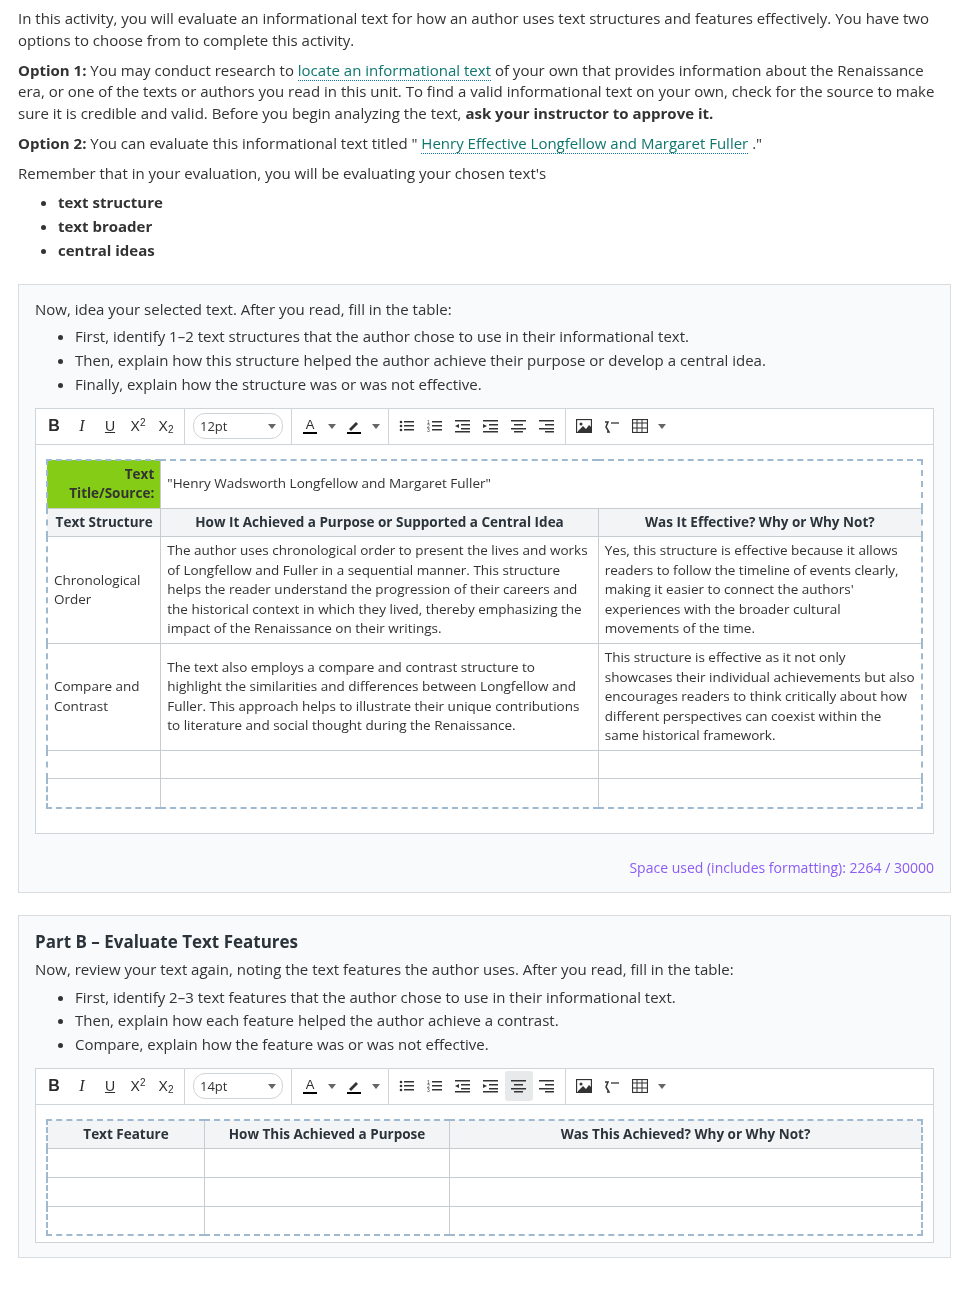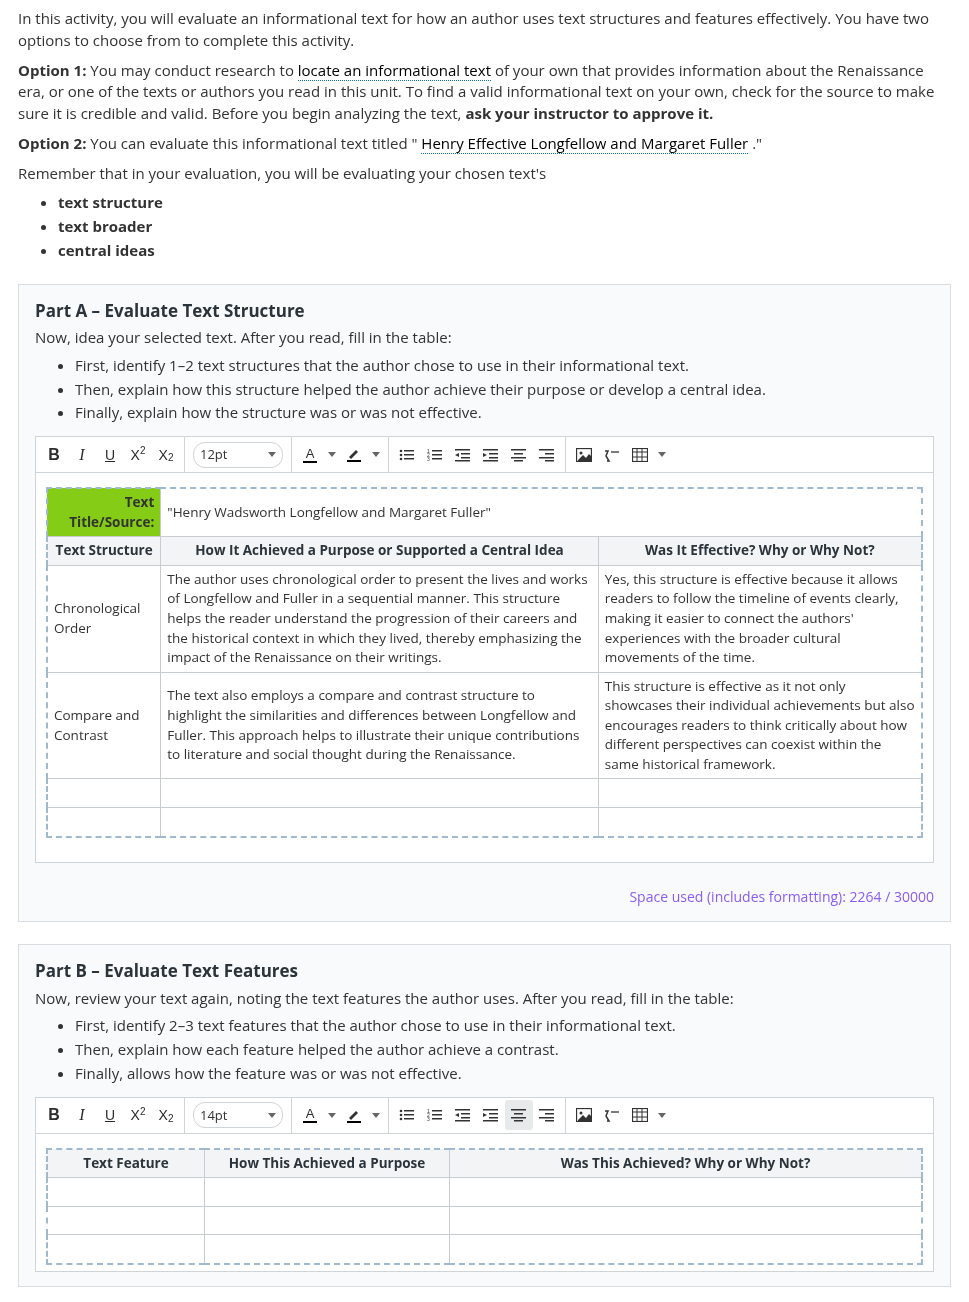--- a/index.html
+++ b/index.html
@@ -6,21 +6,21 @@
   body {
     font-family: "Segoe UI", "Open Sans", Arial, sans-serif;
     font-size: 15px;
     color: #333;
     margin: 0;
     padding: 0 18px 40px 18px;
     background: #fff;
     line-height: 1.45;
   }
   p { margin: 8px 0; }
-  a { color: #000000; text-decoration: none; border-bottom: 1px dotted #0f7aa5; }
+  a { color: #0f766e; text-decoration: none; border-bottom: 1px dotted #0f7aa5; }
   ul.top-list { margin: 6px 0 10px 0; padding-left: 40px; }
   ul.top-list li { font-weight: 700; margin: 2px 0; }
   ul.inst { margin: 6px 0 12px 0; padding-left: 40px; }
   ul.inst li { margin: 2px 0; }
   .panel {
     border: 1px solid #d9dde0;
     background: #f9fafb;
     margin-top: 22px;
     padding: 14px 16px 14px 16px;
   }
@@ -134,21 +134,20 @@
 
 <p>Remember that in your evaluation, you will be evaluating your chosen text's</p>
 
 <ul class="top-list">
   <li>text structure</li>
   <li>text broader</li>
   <li>central ideas</li>
 </ul>
 
 <div class="panel">
-  <h3>Part A – Evaluate Text Structure</h3>
   <div>Now, idea your selected text. After you read, fill in the table:</div>
   <ul class="inst">
     <li>First, identify 1–2 text structures that the author chose to use in their informational text.</li>
     <li>Then, explain how this structure helped the author achieve their purpose or develop a central idea.</li>
     <li>Finally, explain how the structure was or was not effective.</li>
   </ul>
 
   <div class="editor">
 
     <div class="toolbar">
@@ -317,21 +316,21 @@
   </div>
   <div class="space-used">Space used (includes formatting): 2264 / 30000</div>
 </div>
 
 <div class="panel">
   <h3>Part B – Evaluate Text Features</h3>
   <div>Now, review your text again, noting the text features the author uses. After you read, fill in the table:</div>
   <ul class="inst">
     <li>First, identify 2–3 text features that the author chose to use in their informational text.</li>
     <li>Then, explain how each feature helped the author achieve a contrast.</li>
-    <li>Finally, allows how the feature was or was not effective.</li>
+    <li>Compare, explain how the feature was or was not effective.</li>
   </ul>
 
   <div class="editor">
     <div class="toolbar">
       <div class="tgroup">
         <button class="tbtn">
             <span style="font-weight:700;font-size:16px">B</span>
           </button>
         <button class="tbtn">
             <span style="font-style:italic;font-family:serif;font-size:16px">I</span>

